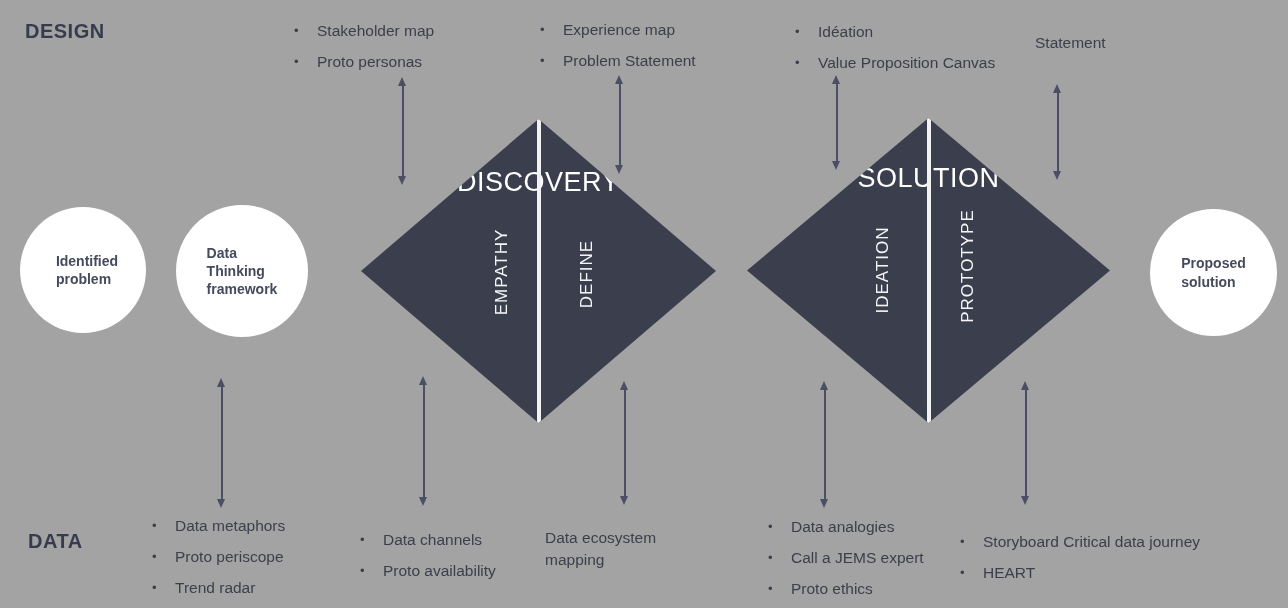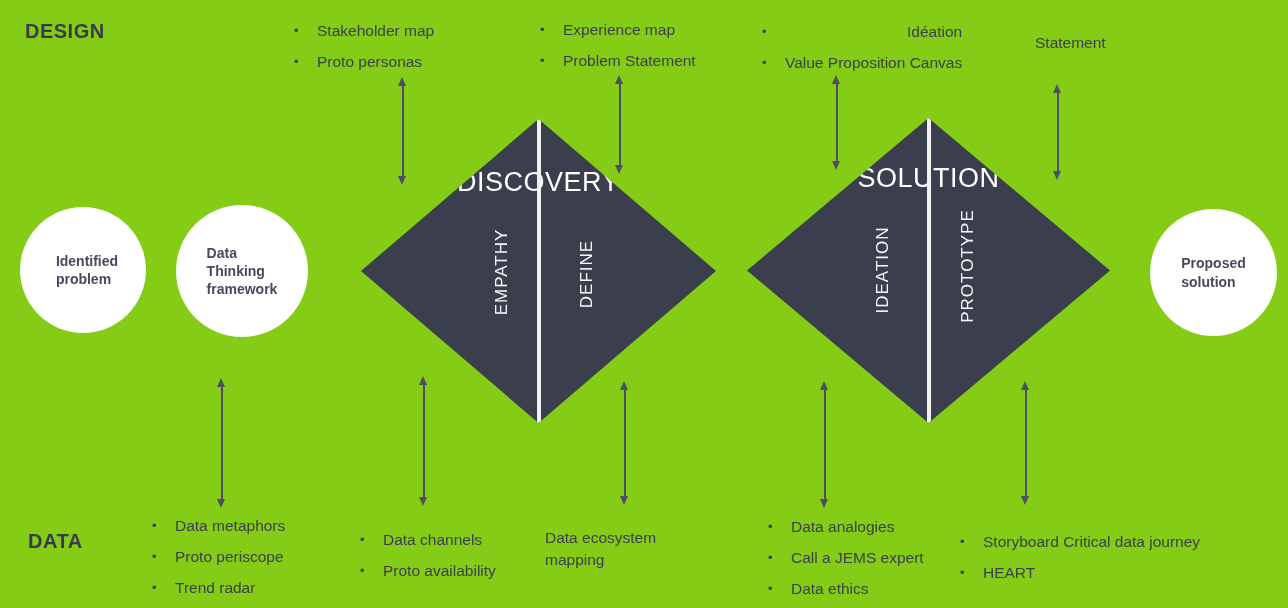--- a/index.html
+++ b/index.html
@@ -1,19 +1,19 @@
 <!DOCTYPE html>
 <html><head>
 <meta charset="utf-8">
 <style>
   * { margin:0; padding:0; box-sizing:border-box; }
   html,body { width:1288px; height:608px; }
   .canvas {
     position:relative; width:1288px; height:608px;
-    background:#84cc16; overflow:hidden;
+    background:#a3a3a3; overflow:hidden;
     font-family:"Liberation Sans", sans-serif;
     color:#3c3f4a;
   }
   
   .section-heading {
     position:absolute; font-size:20px; font-weight:700;
     color:#373b4d; letter-spacing:0.5px;
   }
   
   .blist { position:absolute; list-style:none; }
@@ -82,21 +82,21 @@
   <div class="section-heading" style="left:28px; top:530px;">DATA</div>
 
   <ul class="blist" style="left:292px; top:15px;">
     <li>Stakeholder map</li>
     <li>Proto personas</li>
   </ul>
   <ul class="blist" style="left:538px; top:14px;">
     <li>Experience map</li>
     <li>Problem Statement</li>
   </ul>
-  <ul class="blist" style="left:760px; top:16px;text-align:right;">
+  <ul class="blist" style="left:793px; top:16px;">
     <li>Idéation</li>
     <li>Value Proposition Canvas</li>
   </ul>
   <div class="plain-label" style="left:1035px; top:34px;">Statement</div>
 
   <div class="node-circle" style="left:20px; top:207px; width:126px; height:126px;">
     <div class="circle-text" style="text-align:left;margin-left:8px;">Identified
 problem</div>
   </div>
   <div class="node-circle" style="left:176px; top:205px; width:132px; height:132px;">
@@ -159,20 +159,20 @@
   </ul>
   <ul class="blist" style="left:358px; top:524px;">
     <li>Data channels</li>
     <li>Proto availability</li>
   </ul>
   <div class="plain-label center-label" style="left:545px; top:527px; width:160px;">Data ecosystem
 mapping</div>
   <ul class="blist" style="left:766px; top:511px;">
     <li>Data  analogies</li>
     <li>Call a JEMS expert</li>
-    <li>Data ethics</li>
+    <li>Proto ethics</li>
   </ul>
   <ul class="blist" style="left:958px; top:526px;">
     <li>Storyboard Critical data journey</li>
     <li>HEART</li>
   </ul>
 
 </div>
 
 </body></html>

